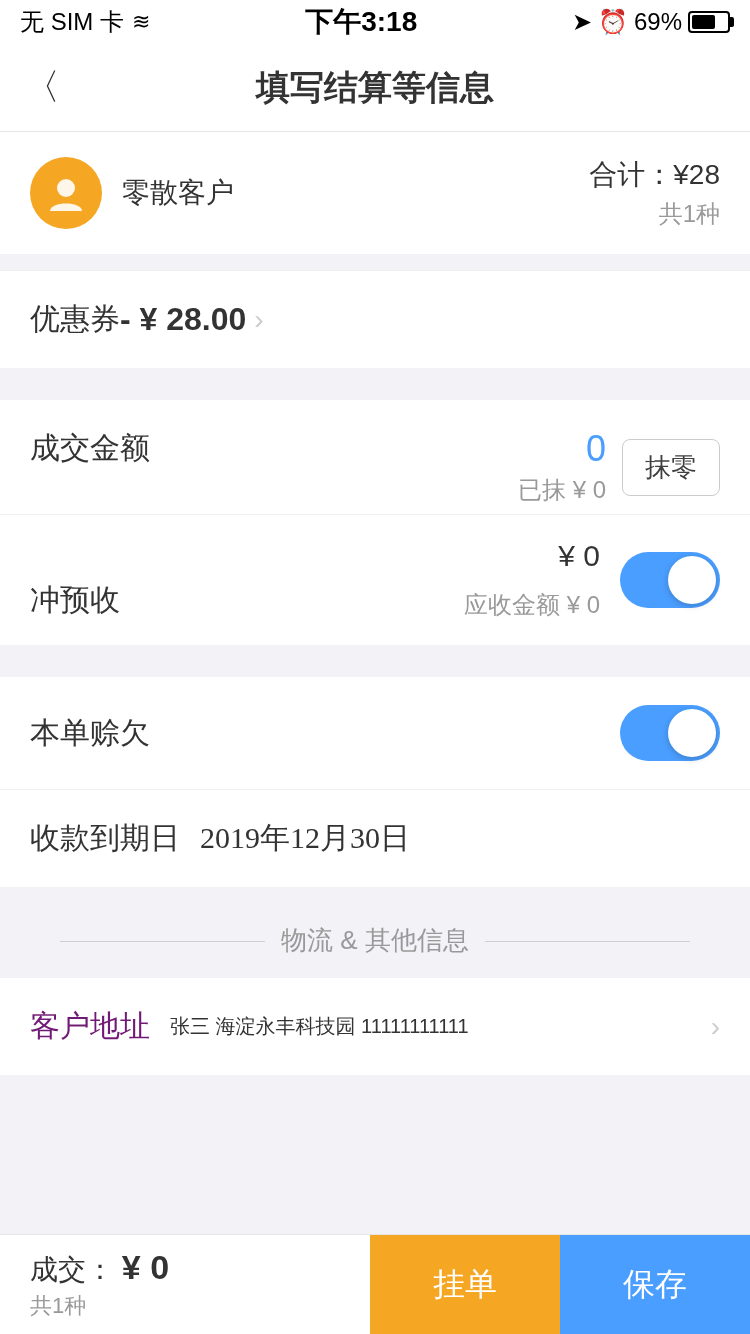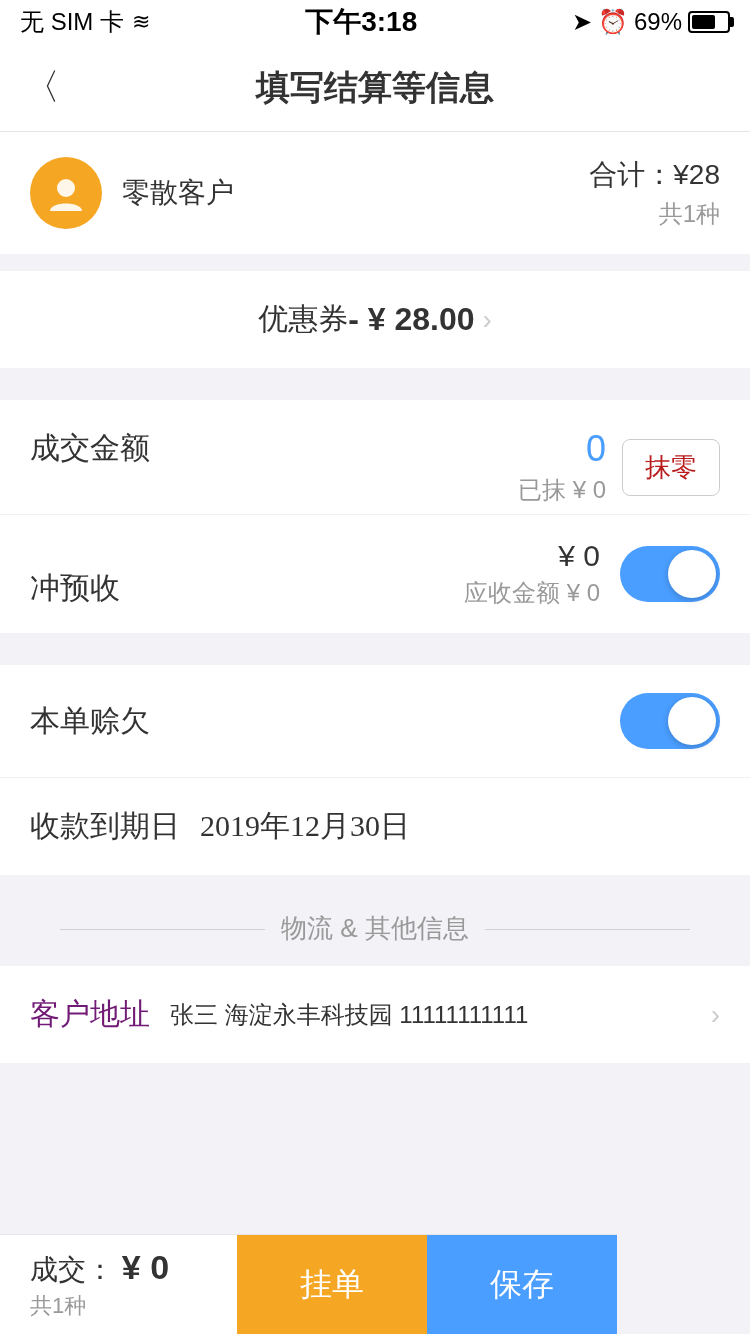--- a/index.html
+++ b/index.html
@@ -119,21 +119,21 @@
       font-size: 24px;
       color: #999;
       margin-top: 4px;
     }
 
     
     .coupon-row {
       background: #fff;
       display: flex;
       align-items: center;
-      justify-content: center;
+      justify-content: flex-start;
       padding: 28px 30px;
       border-top: 1px solid #f0f0f0;
     }
     .row-label {
       font-size: 30px;
       color: #333;
     }
     .coupon-right {
       text-align: right;
       display: flex;
@@ -192,21 +192,21 @@
     .amount-rounded {
       font-size: 24px;
       color: #999;
       margin-top: 4px;
     }
     .round-btn {
       border: 1px solid #ccc;
       border-radius: 8px;
       padding: 10px 22px;
       font-size: 26px;
-      color: #b91c1c;
+      color: #404040;
       background: #fff;
       cursor: pointer;
       white-space: nowrap;
     }
 
     
     .prereceive-row {
       display: flex;
       align-items: flex-end;
       justify-content: space-between;
@@ -220,21 +220,21 @@
     .prereceive-values {
       text-align: right;
     }
     .prereceive-amount {
       font-size: 30px;
       color: #333;
     }
     .prereceive-receivable {
       font-size: 24px;
       color: #999;
-      margin-top: 4px;
+      margin-top: 16px;
     }
 
     
     .toggle {
       width: 100px;
       height: 56px;
       border-radius: 28px;
       background: #4a9eff;
       position: relative;
       cursor: pointer;
@@ -320,37 +320,37 @@
       justify-content: space-between;
       padding: 28px 30px;
     }
     .address-label {
       font-size: 30px;
       color: #701a75;
       white-space: nowrap;
       margin-right: 20px;
     }
     .address-value {
-      font-size: 24px;
+      font-size: 20px;
       color: #333;
       flex: 1;
     }
 
     
     .bottom-spacer {
       height: 200px;
       background: #f2f2f7;
     }
 
     
     .bottom-bar {
       position: fixed;
       bottom: 0;
       left: 0;
-      width: 617px;
+      width: 750px;
       height: 100px;
       display: flex;
       align-items: stretch;
       background: #fff;
       border-top: 1px solid #e5e5e5;
     }
     .bottom-info {
       flex: 1;
       display: flex;
       flex-direction: column;

